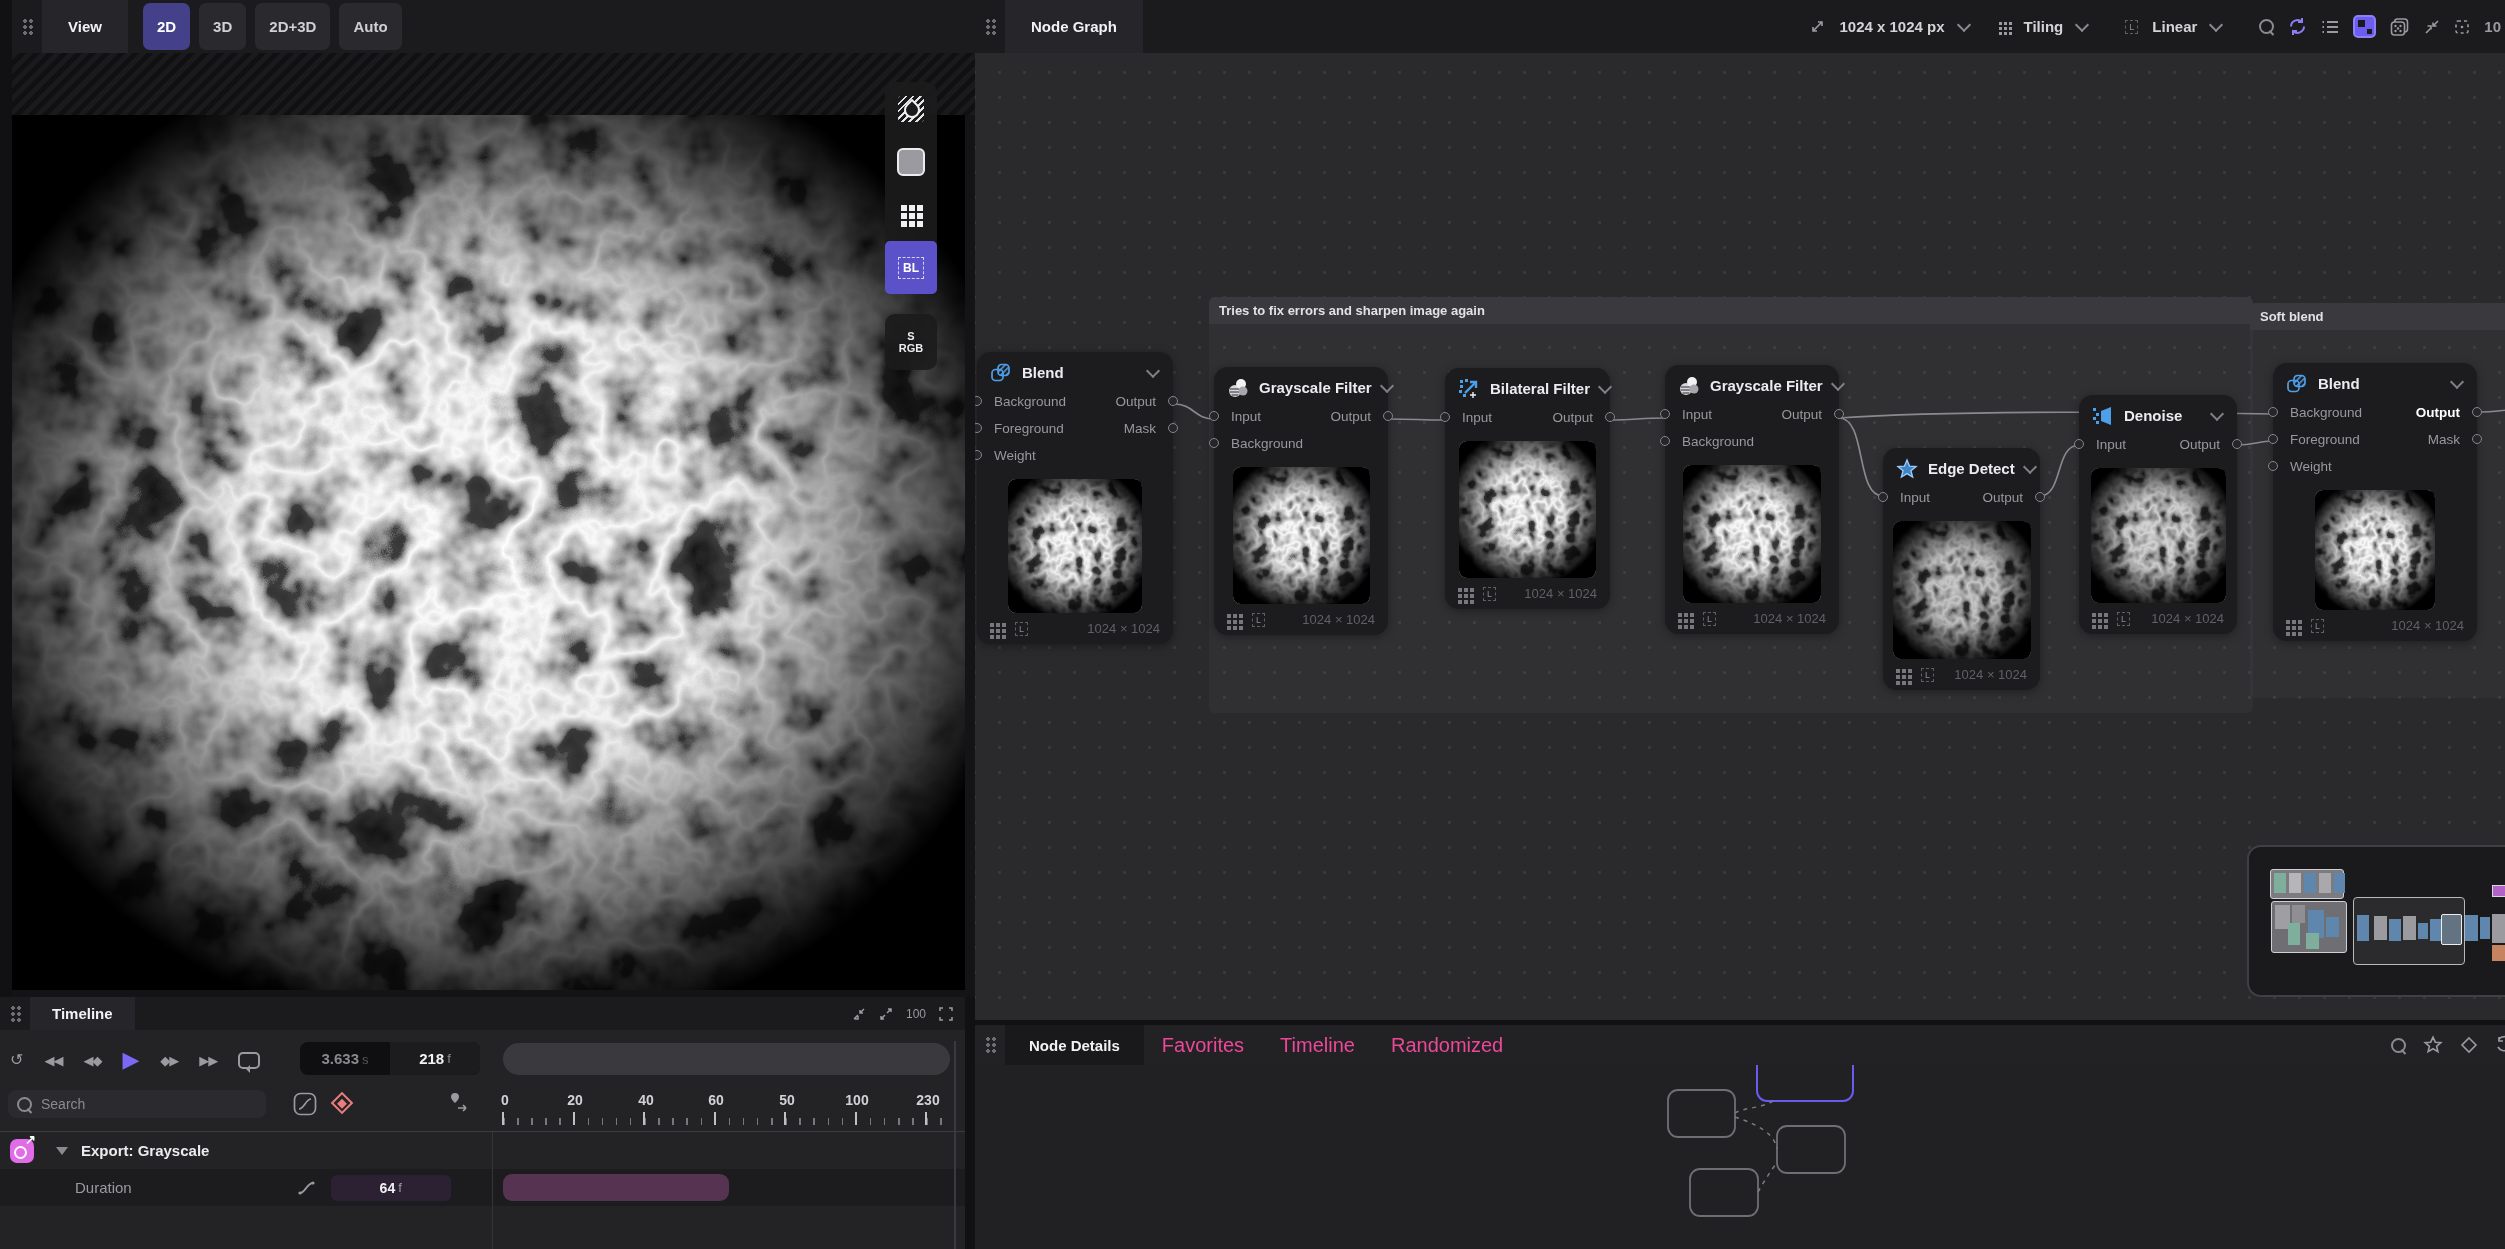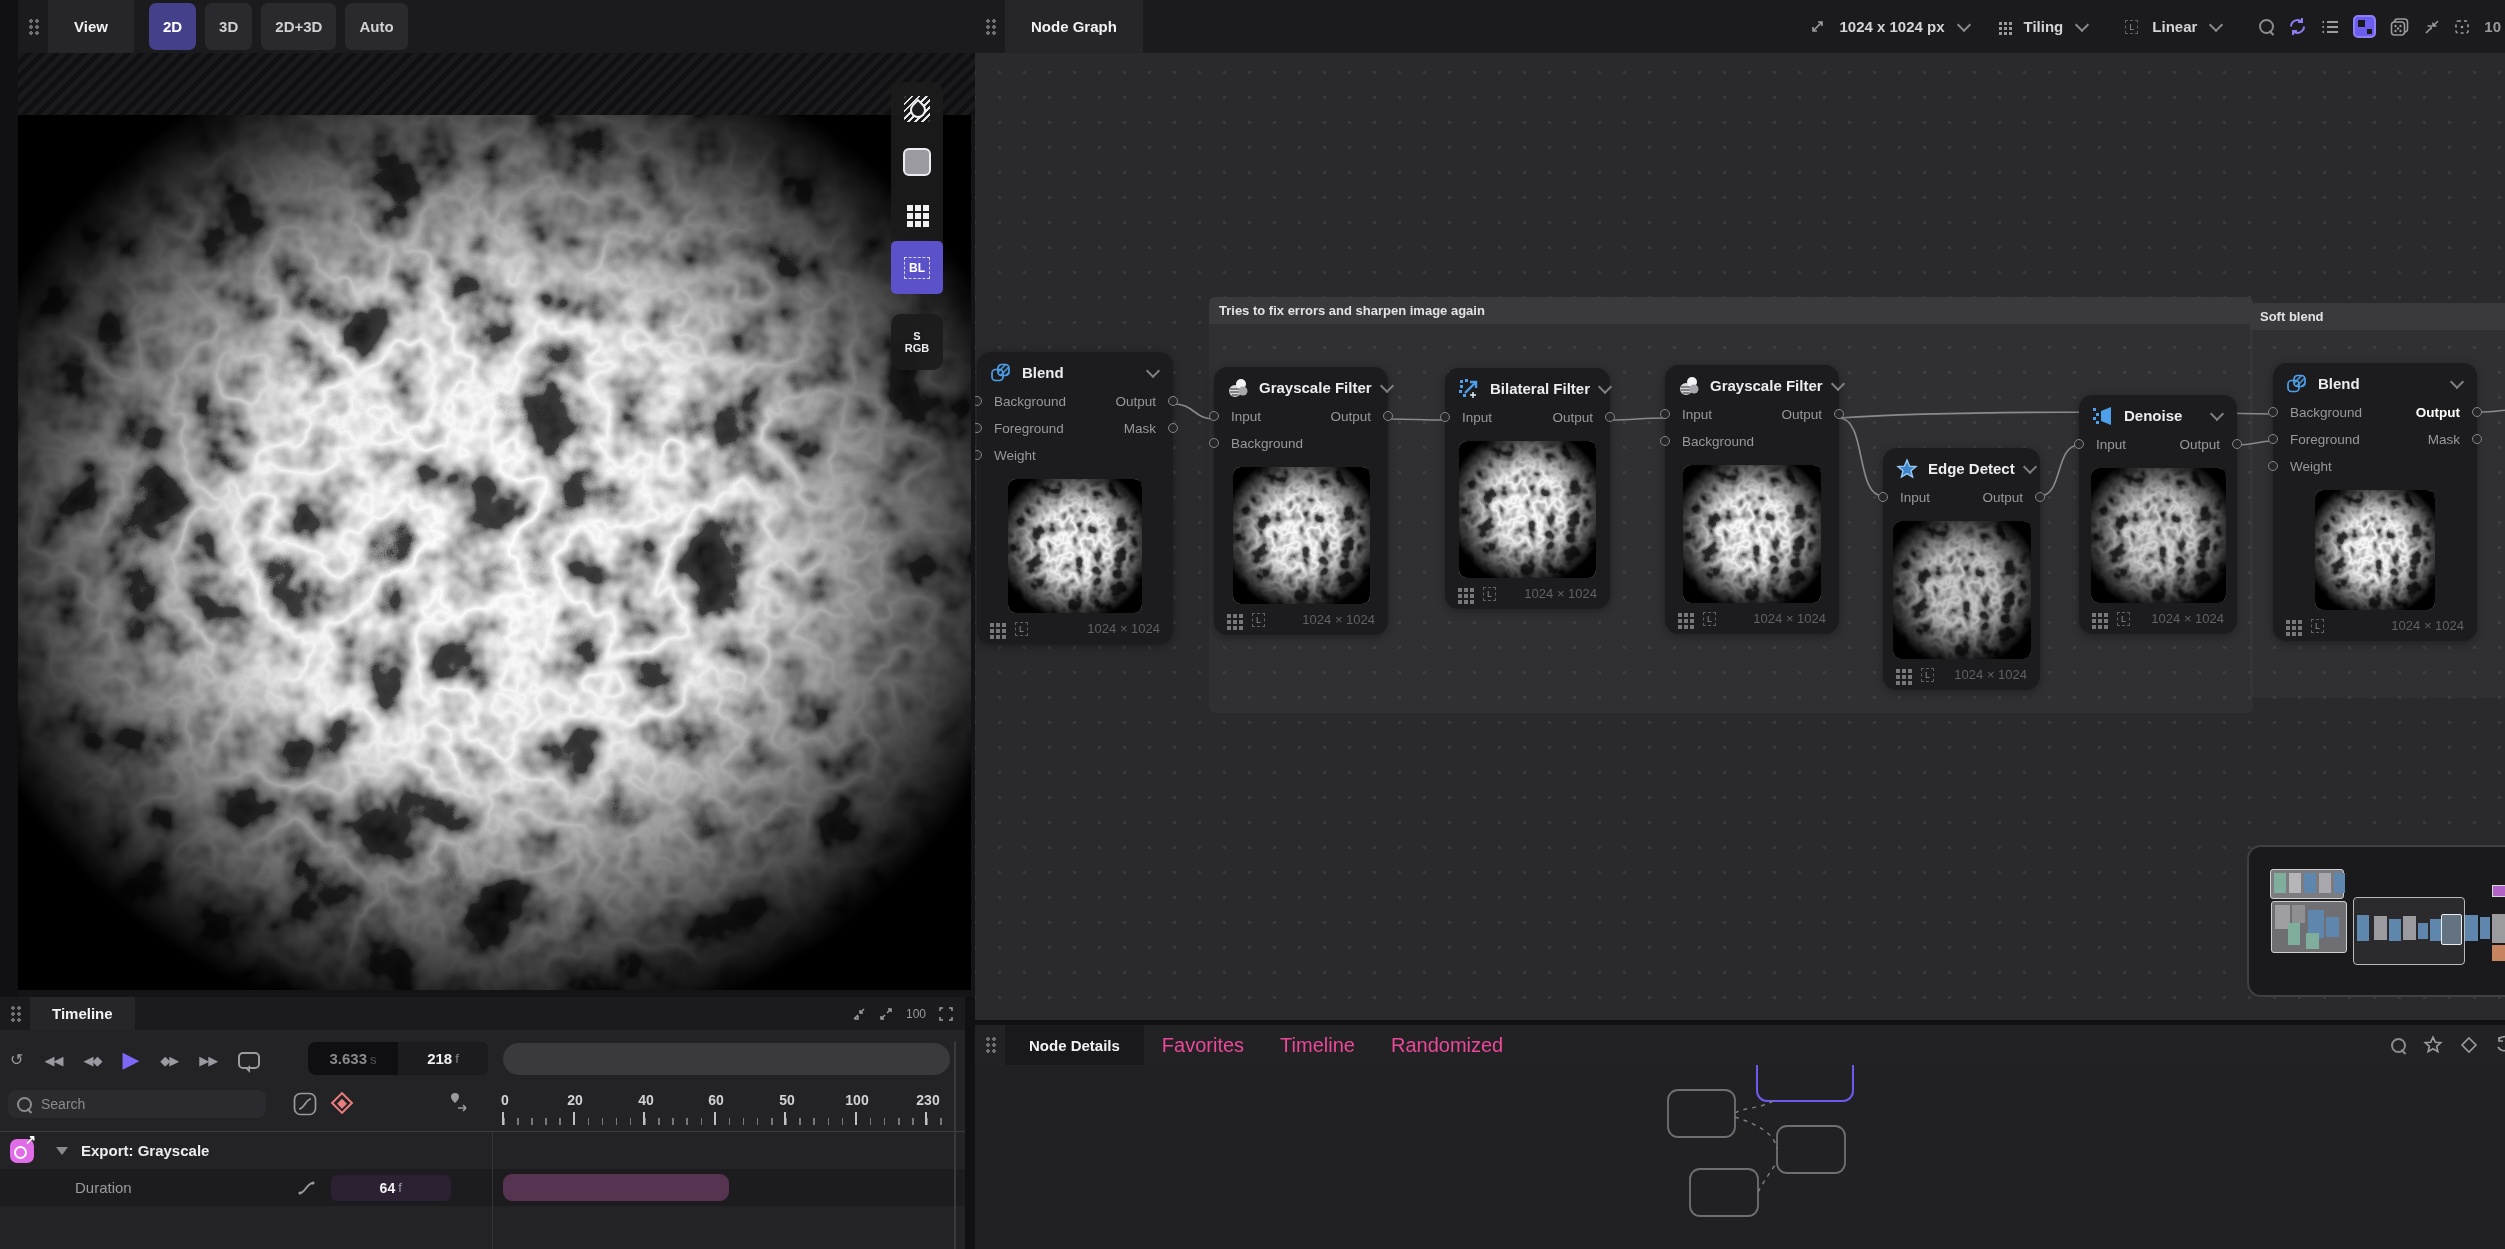--- a/index.html
+++ b/index.html
@@ -9,21 +9,21 @@
   
   .bar{position:absolute;left:0;top:0;right:0;height:53px;background:#1b1b1d;display:flex;align-items:center;z-index:30;}
   .dots6{width:12px;height:18px;margin:0 8px 0 10px;flex:0 0 auto;
          background-image:radial-gradient(circle,#6e6e74 1.6px,transparent 1.8px);background-size:6px 6px;}
   .tab-active{background:#26262a;color:#f2f2f4;font-weight:bold;font-size:15px;height:100%;
               display:flex;align-items:center;padding:0 26px;}
   .modebtn{background:#2a2a2e;color:#cfcfd4;font-weight:bold;font-size:15px;height:47px;border-radius:7px;
            display:flex;align-items:center;padding:0 14px;margin-left:9px;}
   .modebtn.sel{background:#45408a;color:#ffffff;}
   
-  #vp{left:18px;top:0;width:965px;height:997px;background:#141416;}
+  #vp{left:12px;top:0;width:965px;height:997px;background:#141416;}
   #vp .hatch{position:absolute;left:0;top:53px;width:965px;height:62px;
      background:repeating-linear-gradient(135deg,#1a1a1c 0 5px,#101012 5px 10px);}
   #vp .imgwrap{position:absolute;left:0;top:115px;width:953px;height:875px;background:#000;}
   .vtools{position:absolute;left:873px;top:82px;width:52px;background:#1b1b1de8;border-radius:10px;z-index:40;}
   .vtool{width:52px;height:53px;display:flex;align-items:center;justify-content:center;position:relative;}
   .vtool.sel{background:#5b51c8;border-radius:5px;}
   .vtools2{position:absolute;left:873px;top:314px;width:52px;height:56px;background:#1b1b1de8;border-radius:10px;
            display:flex;flex-direction:column;align-items:center;justify-content:center;z-index:40;color:#ececf0;
            font-size:11px;font-weight:bold;line-height:12px;}
   .hatchsq{width:26px;height:26px;background:repeating-linear-gradient(135deg,#e4e4e8 0 2px,transparent 2px 5px);
@@ -76,21 +76,21 @@
   
   #tl{left:0;top:997px;width:965px;height:252px;background:#232326;}
   #tl .bar{height:33px;}
   #tl .tab-active{padding:0 22px;font-size:15px;background:#26262a;}
   .transport{position:absolute;left:10px;top:44px;height:38px;display:flex;align-items:center;gap:21px;z-index:5;}
   .tbtn{color:#9a9aa0;font-size:16px;line-height:1;}
   .tbtn.small{font-size:13px;letter-spacing:-1px;}
   .play{color:#7b68f5;font-size:22px;}
   .loopico{width:18px;height:13px;border:2px solid #9a9aa0;border-radius:5px;position:relative;}
   .loopico::after{content:"";position:absolute;left:2px;bottom:-6px;border:4px solid transparent;border-right-color:#9a9aa0;}
-  .timebox{position:absolute;left:308px;top:45px;width:180px;height:33px;background:#0f0f11;border-radius:8px;
+  .timebox{position:absolute;left:300px;top:45px;width:180px;height:33px;background:#0f0f11;border-radius:8px;
            display:flex;align-items:center;z-index:5;}
   .timebox .cell1{flex:1;text-align:center;color:#8a8a8e;font-weight:bold;font-size:15px;}
   .timebox .cell1 .unit{color:#56565a;font-weight:normal;margin-left:3px;font-size:13px;}
   .timebox .cell2{flex:1;text-align:center;color:#f2f2f4;font-weight:bold;font-size:15px;background:#1c1c1f;
                   border-radius:0 8px 8px 0;height:100%;display:flex;align-items:center;justify-content:center;}
   .timebox .cell2 .unit{color:#8a8a8e;font-weight:normal;margin-left:3px;font-size:13px;}
   .searchbox{position:absolute;left:8px;top:93px;width:240px;height:28px;background:#2b2b2f;border-radius:8px;
              display:flex;align-items:center;padding:0 9px;gap:7px;z-index:5;}
   .searchbox input{background:transparent;border:none;outline:none;color:#d8d8dc;font-size:14px;width:100%;
                    font-family:"Liberation Sans",sans-serif;}

